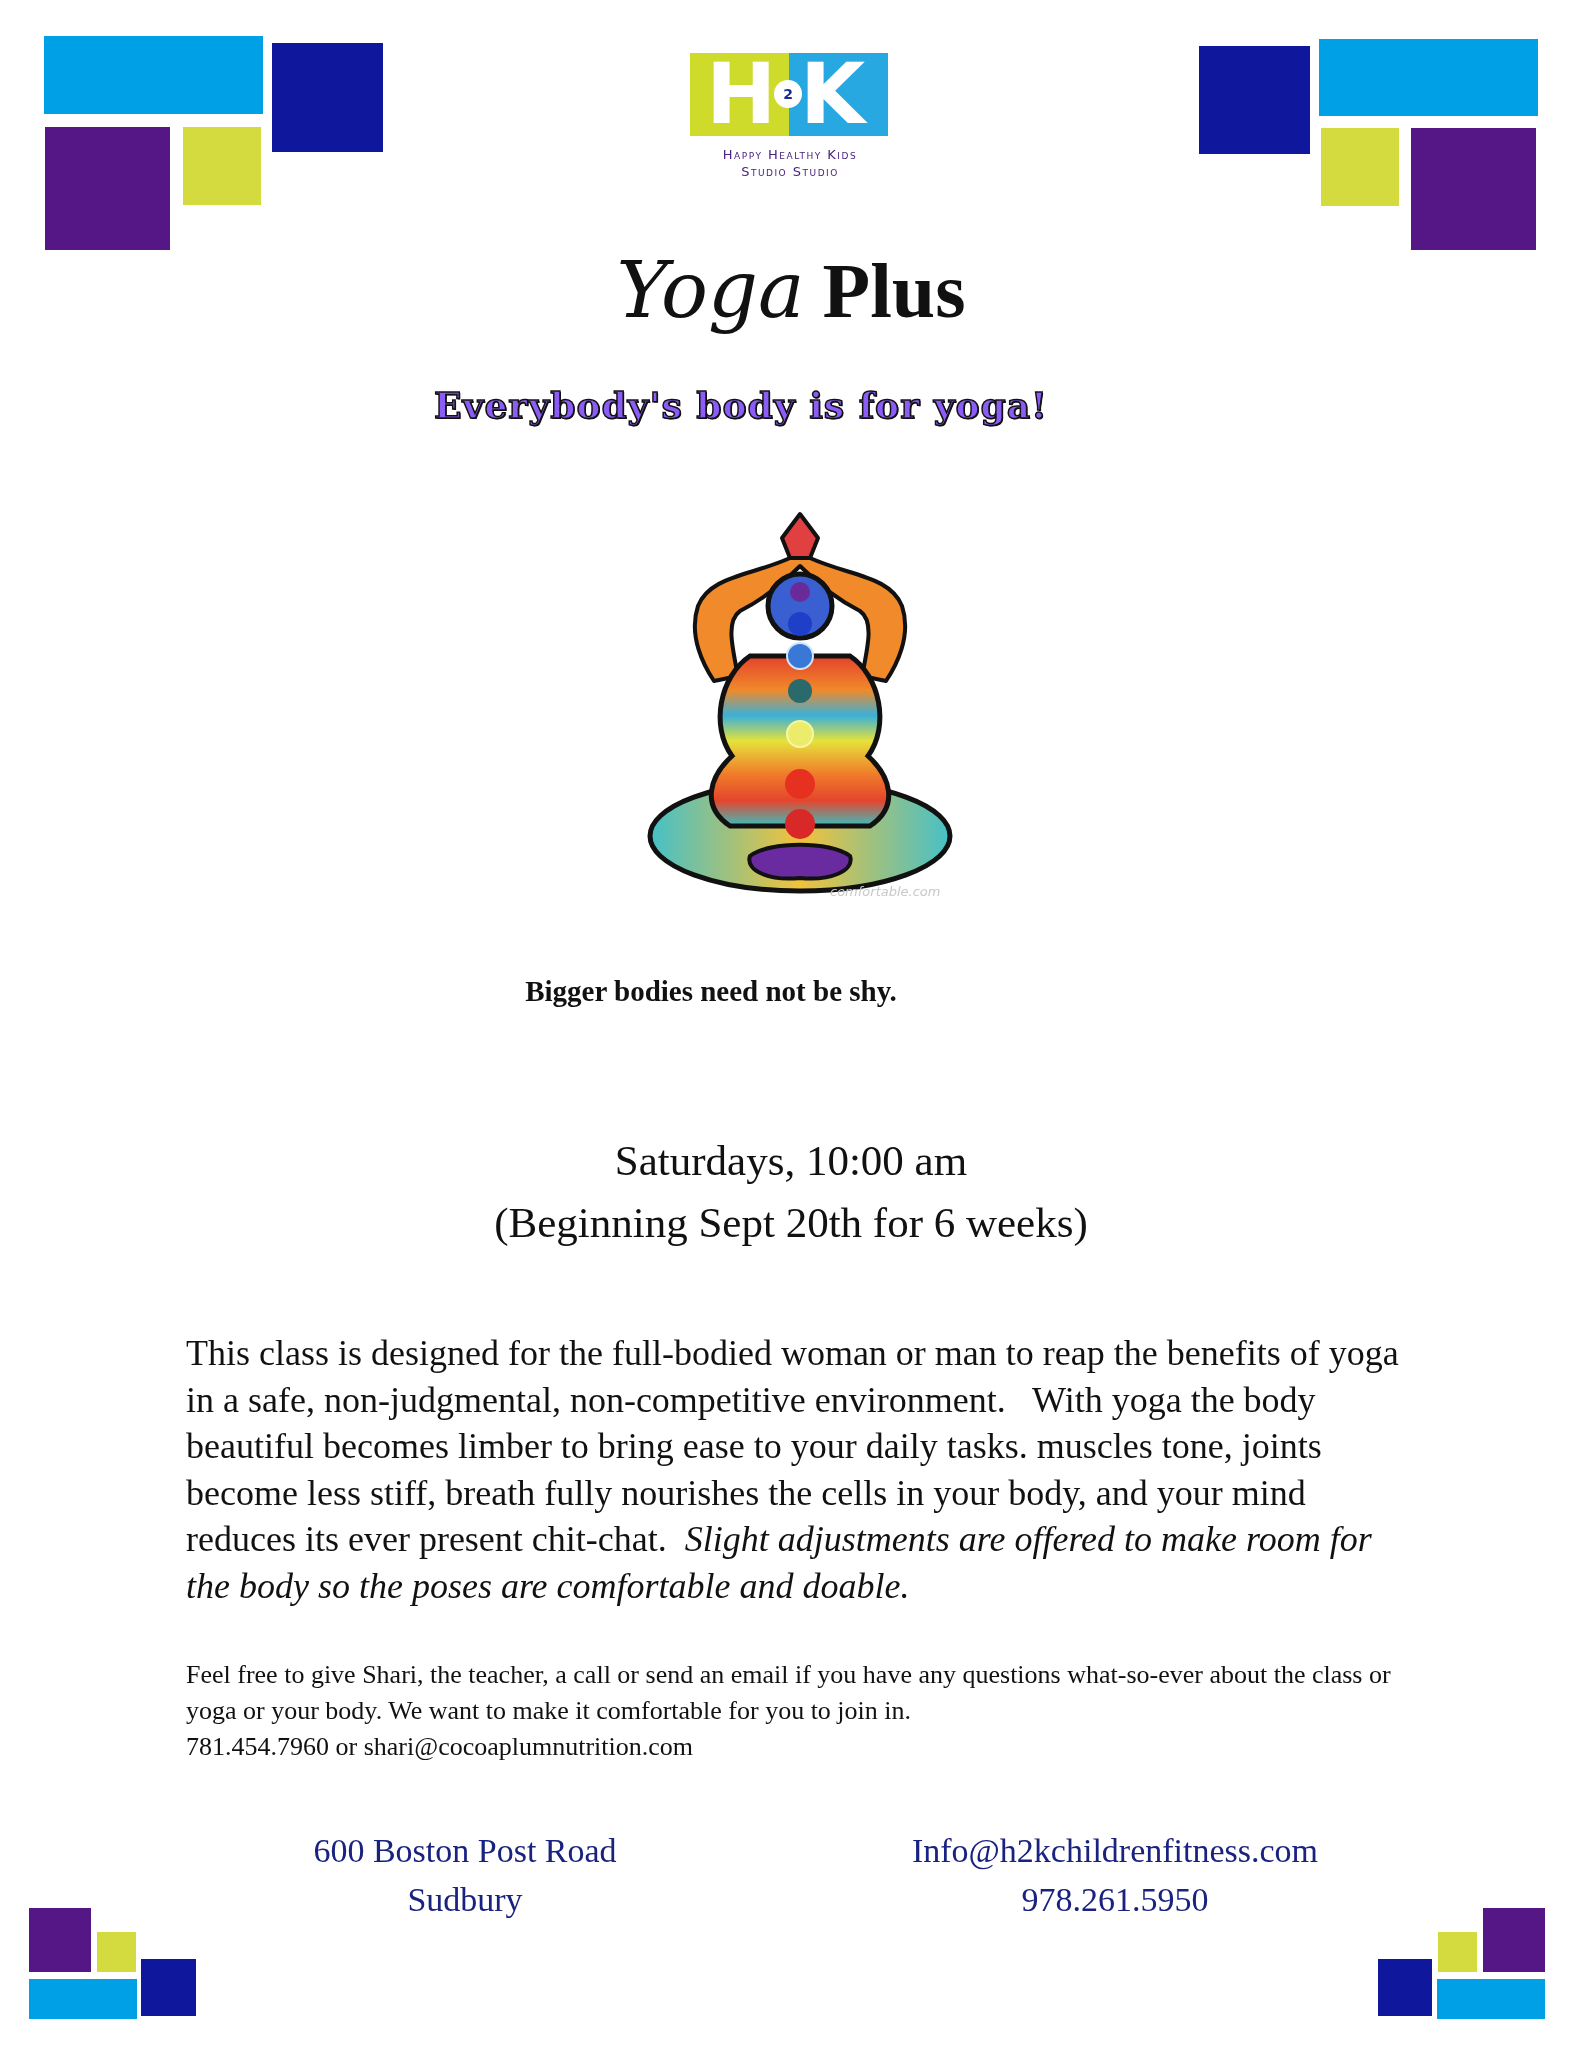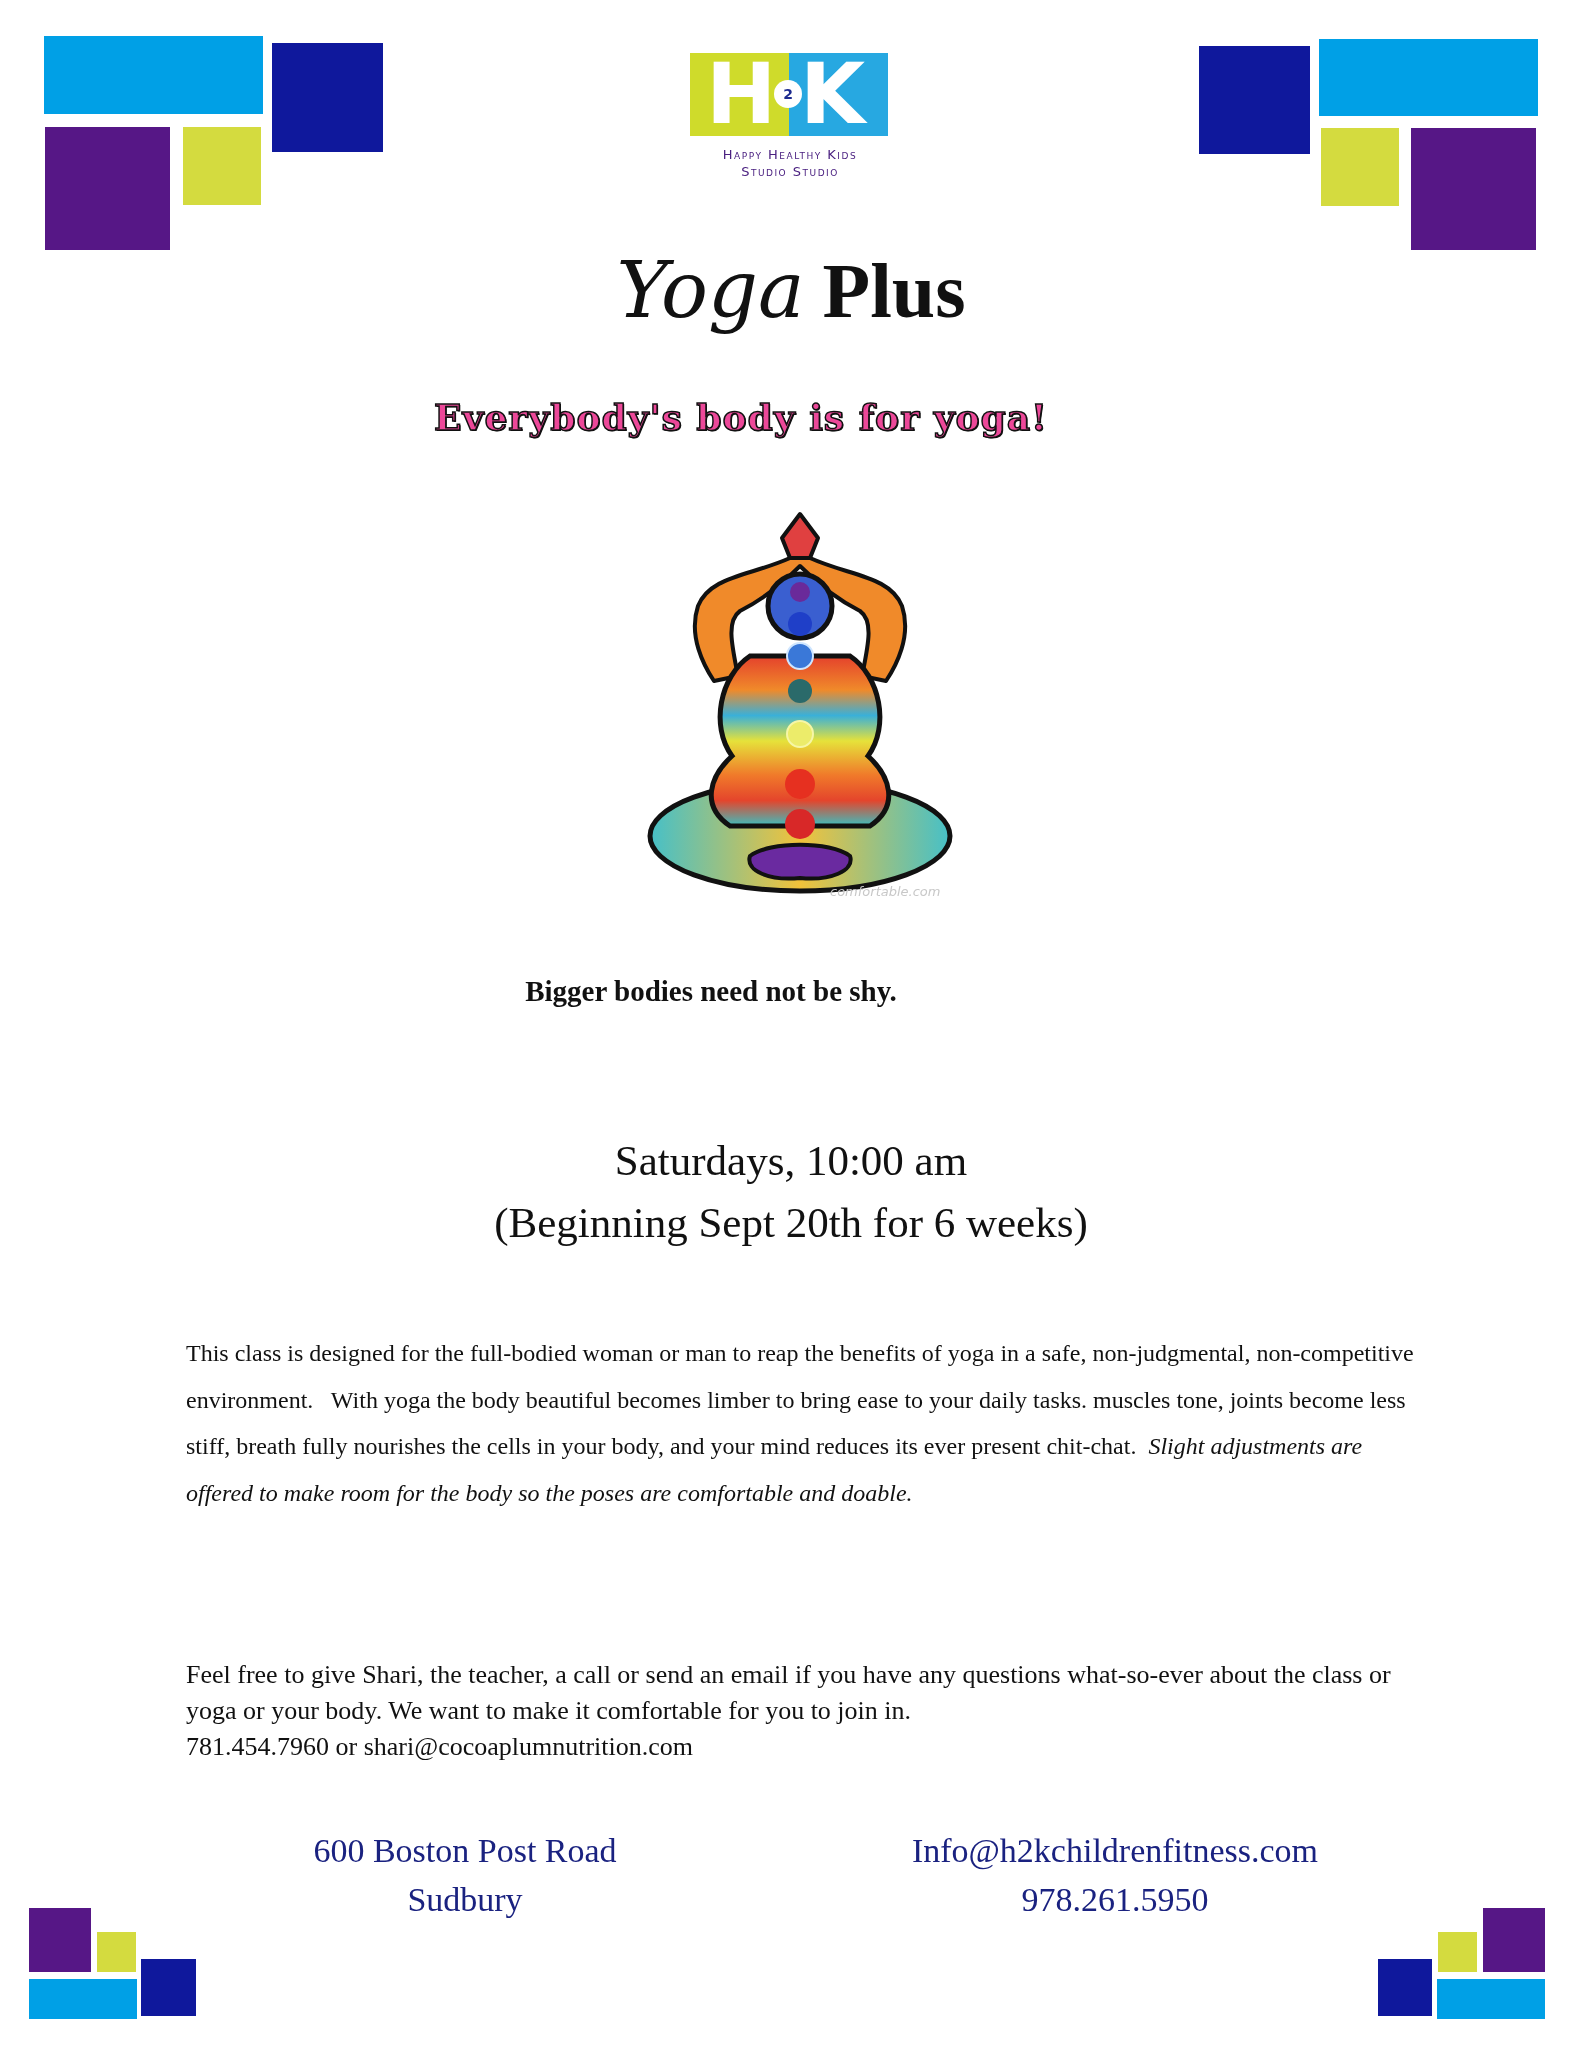--- a/index.html
+++ b/index.html
@@ -26,35 +26,35 @@
               font-family: "DejaVu Sans", "Liberation Sans", sans-serif; color: #4a2080;
               font-size: 13px; letter-spacing: 1.5px; line-height: 17px; font-variant: small-caps; }
 
   
   .title { position: absolute; left: 0; width: 1582px; top: 240px; text-align: center; font-size: 78px; line-height: 100px; }
   .title-yoga { font-style: italic; font-family: "DejaVu Serif", "Liberation Serif", serif; font-weight: normal; }
   .title-plus { font-weight: bold; font-family: "Liberation Serif", "DejaVu Serif", serif; margin-left: 18px; }
 
   .tagline { position: absolute; left: 0; width: 1482px; top: 384px; text-align: center;
              font-family: "DejaVu Serif", serif; font-weight: bold; font-size: 36px; letter-spacing: 1px;
-             color: #ec4899; -webkit-text-stroke: 1.5px #111; text-shadow: 1px 1px 0 #111; margin-top: 12px; }
+             color: #8b5cf6; -webkit-text-stroke: 1.5px #111; text-shadow: 1px 1px 0 #111; }
 
   
   .figure { position: absolute; left: 640px; top: 506px; width: 320px; height: 400px; }
   .watermark { position: absolute; left: 830px; top: 884px; font-family: "DejaVu Sans", sans-serif;
                font-size: 13px; color: #c8c8c8; font-style: italic; }
 
   .bigger { position: absolute; left: 0; width: 1422px; top: 975px; text-align: center;
             font-family: "Liberation Serif", serif; font-weight: bold; font-size: 29px; }
 
   .schedule { position: absolute; left: 0; width: 1582px; top: 1130px; text-align: center;
               font-family: "Liberation Serif", serif; font-size: 43px; line-height: 62px; }
 
   .desc { position: absolute; left: 186px; width: 1230px; top: 1330px;
-          font-family: "Liberation Serif", serif; font-size: 24px; line-height: 46.5px; }
+          font-family: "Liberation Serif", serif; font-size: 36px; line-height: 46.5px; }
   .desc em { font-style: italic; }
 
   .contact { position: absolute; left: 186px; width: 1230px; top: 1657px;
              font-family: "Liberation Serif", serif; font-size: 26px; line-height: 36px; }
 
   .foot { position: absolute; top: 1826px; text-align: center; color: #1a2280;
           font-family: "Liberation Serif", serif; font-size: 34px; line-height: 49px; }
   .foot-left { left: 265px; width: 400px; }
   .foot-right { left: 855px; width: 520px; }
 </style>

